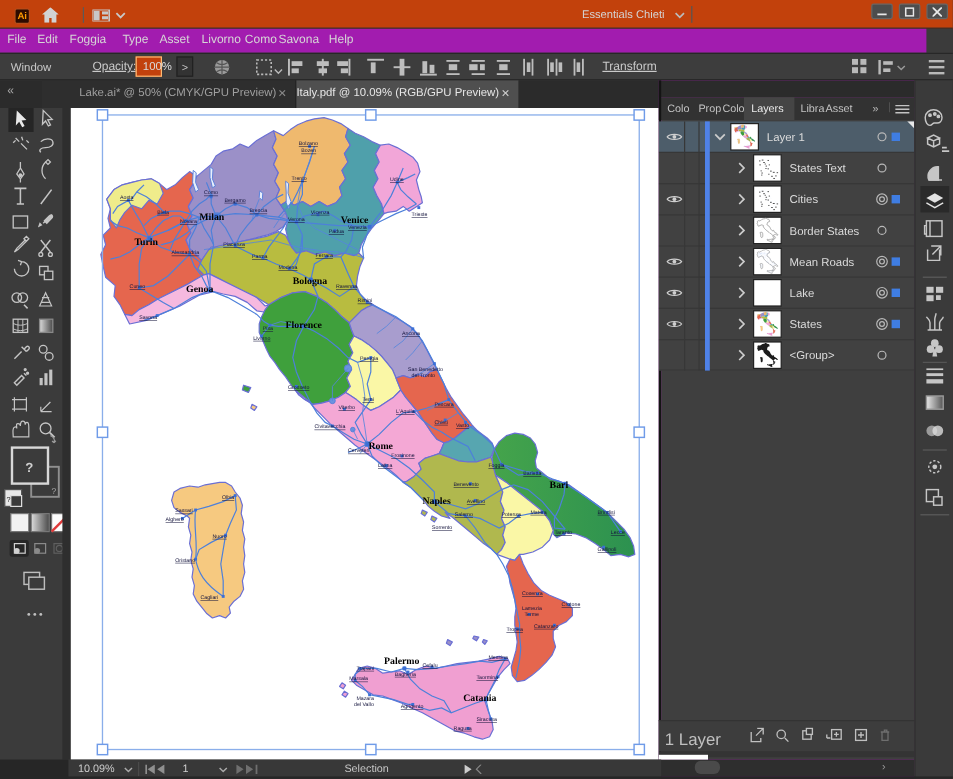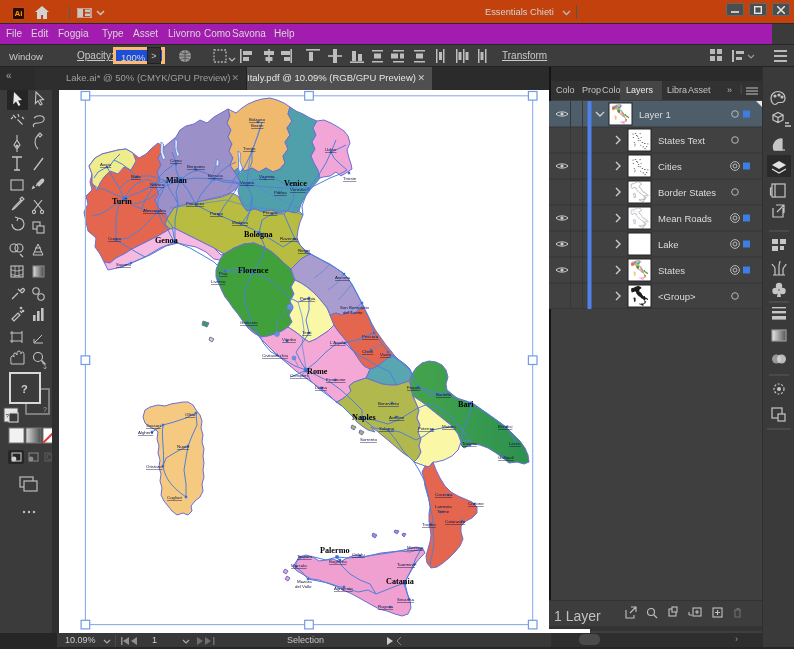--- a/index.html
+++ b/index.html
@@ -69,21 +69,21 @@
     <span class="abs" style="left:133px">Asset</span>
     <span class="abs" style="left:168px">Livorno</span>
     <span class="abs" style="left:204px">Como</span>
     <span class="abs" style="left:232px">Savona</span>
     <span class="abs" style="left:274px">Help</span>
 </div>
 
 <div id="optionsbar">
   <div class="abs" style="left:9px;top:6px;color:#c9c9c9;font-size:9.5px">Window</div>
   <div class="abs" style="left:77px;top:5px;color:#c9c9c9;font-size:10px;text-decoration:underline">Opacity:</div>
-  <div class="abs" style="left:113px;top:2px;width:52px;height:17px;background:#1d4ed8;border:3px solid #fdba74;color:#dadada;font-size:9.5px;line-height:16px;padding-left:5px">100%</div>
+  <div class="abs" style="left:113px;top:2px;width:22px;height:17px;background:#c2410c;border:1px solid #fdba74;color:#dadada;font-size:9.5px;line-height:16px;padding-left:5px">100%</div>
   <div class="abs" style="left:147px;top:2px;width:14px;height:17px;background:#333;border:1px solid #212121;text-align:center;color:#ccc;font-size:9px;line-height:16px">&gt;</div>
   <svg class="abs" style="left:178px;top:4px" width="14" height="14" viewBox="0 0 14 14">
       <circle cx="7" cy="7" r="6" fill="#9a9a9a"></circle>
       <path d="M1 7h12M7 1v12M2.5 3.2c2.8 2 6.2 2 9 0M2.5 10.8c2.8-2 6.2-2 9 0" stroke="#555" stroke-width="1" fill="none"></path>
     </svg>
   <svg class="abs" style="left:213px;top:4px" width="26" height="15" viewBox="0 0 26 15">
     <g stroke="#b9b9b9" stroke-width="1.3" stroke-dasharray="1.8 1.6">
         <rect x="1" y="1" width="12" height="12" fill="none"></rect>
       </g>
     <path d="M16 9l3 3 3-3" fill="none" stroke="#b9b9b9" stroke-width="1.2"></path>

